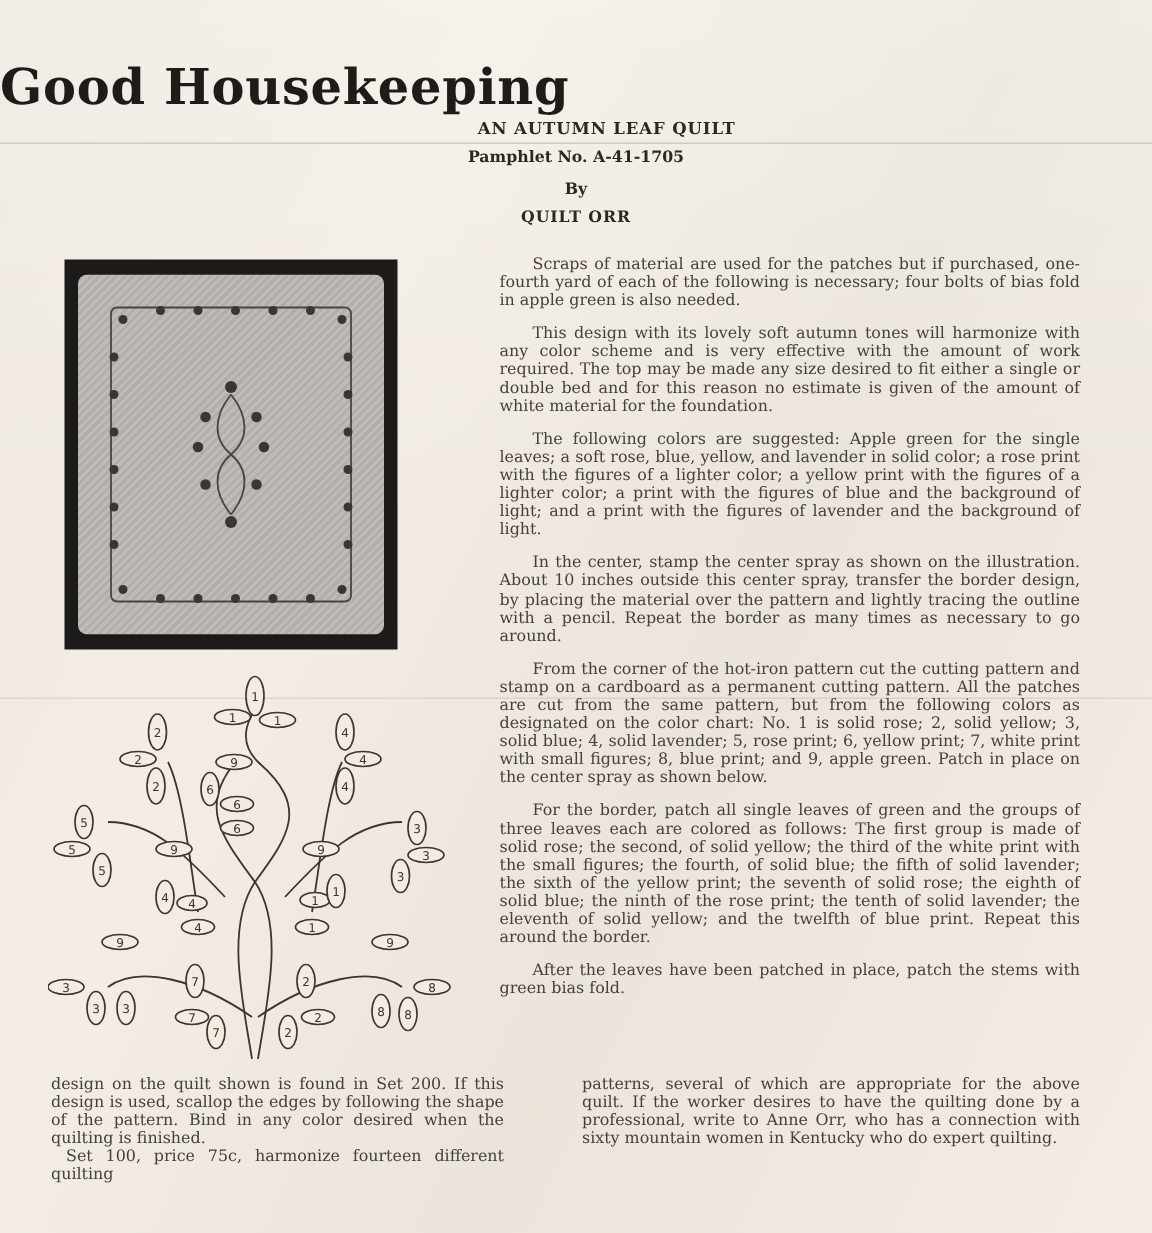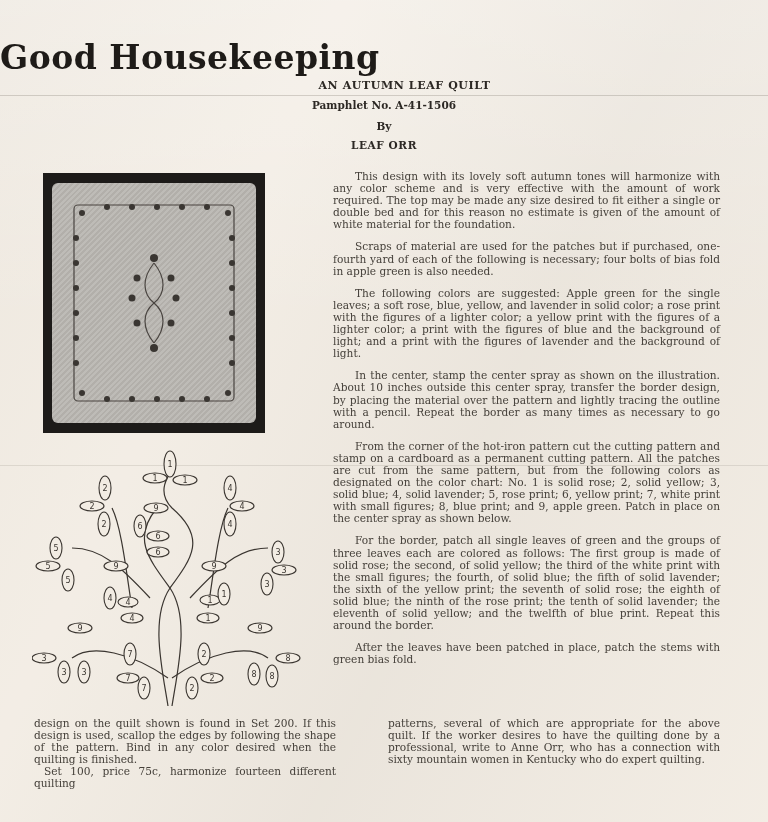--- a/index.html
+++ b/index.html
@@ -59,23 +59,23 @@
 </style>
 </head>
 <body>
 
 <div class="paper"></div>
 <div class="crease" style="left:0;top:95px;width:768px;"></div>
 <div class="crease" style="left:0;top:465px;width:768px;opacity:0.6;"></div>
 
 <div class="masthead">Good Housekeeping</div>
 <div class="subhead sub1">AN AUTUMN LEAF QUILT</div>
-<div class="subhead sub2">Pamphlet No. A-41-1506</div>
+<div class="subhead sub2">Pamphlet No. A-41-1705</div>
 <div class="subhead sub3">By</div>
-<div class="subhead sub4">LEAF ORR</div>
+<div class="subhead sub4">QUILT ORR</div>
 
 <div class="quilt-photo">
   <div class="quilt-inner">
     <svg width="204" height="240" viewBox="0 0 204 240">
       <g fill="none" stroke="#4a4541" stroke-width="1.2">
         <rect x="22" y="22" width="160" height="196" rx="4"></rect>
         <path d="M102 80 C90 95, 90 110, 102 120 C114 130, 114 145, 102 160"></path>
         <path d="M102 80 C114 95, 114 110, 102 120 C90 130, 90 145, 102 160"></path>
       </g>
       <g fill="#3a3632">
@@ -112,22 +112,22 @@
           <circle cx="180" cy="105" r="3"></circle>
         <circle cx="180" cy="130" r="3"></circle>
           <circle cx="180" cy="155" r="3"></circle>
           <circle cx="180" cy="180" r="3"></circle>
       </g>
     </svg>
   </div>
 </div>
 
 <div class="col right-col">
+  <p>Scraps of material are used for the patches but if purchased, one-fourth yard of each of the following is necessary; four bolts of bias fold in apple green is also needed.</p>
   <p>This design with its lovely soft autumn tones will harmonize with any color scheme and is very effective with the amount of work required. The top may be made any size desired to fit either a single or double bed and for this reason no estimate is given of the amount of white material for the foundation.</p>
-  <p>Scraps of material are used for the patches but if purchased, one-fourth yard of each of the following is necessary; four bolts of bias fold in apple green is also needed.</p>
   <p>The following colors are suggested: Apple green for the single leaves; a soft rose, blue, yellow, and lavender in solid color; a rose print with the figures of a lighter color; a yellow print with the figures of a lighter color; a print with the figures of blue and the background of light; and a print with the figures of lavender and the background of light.</p>
   <p>In the center, stamp the center spray as shown on the illustration. About 10 inches outside this center spray, transfer the border design, by placing the material over the pattern and lightly tracing the outline with a pencil. Repeat the border as many times as necessary to go around.</p>
   <p>From the corner of the hot-iron pattern cut the cutting pattern and stamp on a cardboard as a permanent cutting pattern. All the patches are cut from the same pattern, but from the following colors as designated on the color chart: No. 1 is solid rose; 2, solid yellow; 3, solid blue; 4, solid lavender; 5, rose print; 6, yellow print; 7, white print with small figures; 8, blue print; and 9, apple green. Patch in place on the center spray as shown below.</p>
   <p>For the border, patch all single leaves of green and the groups of three leaves each are colored as follows: The first group is made of solid rose; the second, of solid yellow; the third of the white print with the small figures; the fourth, of solid blue; the fifth of solid lavender; the sixth of the yellow print; the seventh of solid rose; the eighth of solid blue; the ninth of the rose print; the tenth of solid lavender; the eleventh of solid yellow; and the twelfth of blue print. Repeat this around the border.</p>
   <p>After the leaves have been patched in place, patch the stems with green bias fold.</p>
 </div>
 
 <svg class="leaf-diagram" viewBox="0 0 276 258">
   <g fill="none" stroke="#3a3530" stroke-width="1.2">
     <path d="M136 258 C130 220, 118 170, 138 140 C160 110, 175 90, 140 60 C125 45, 135 30, 138 25"></path>

